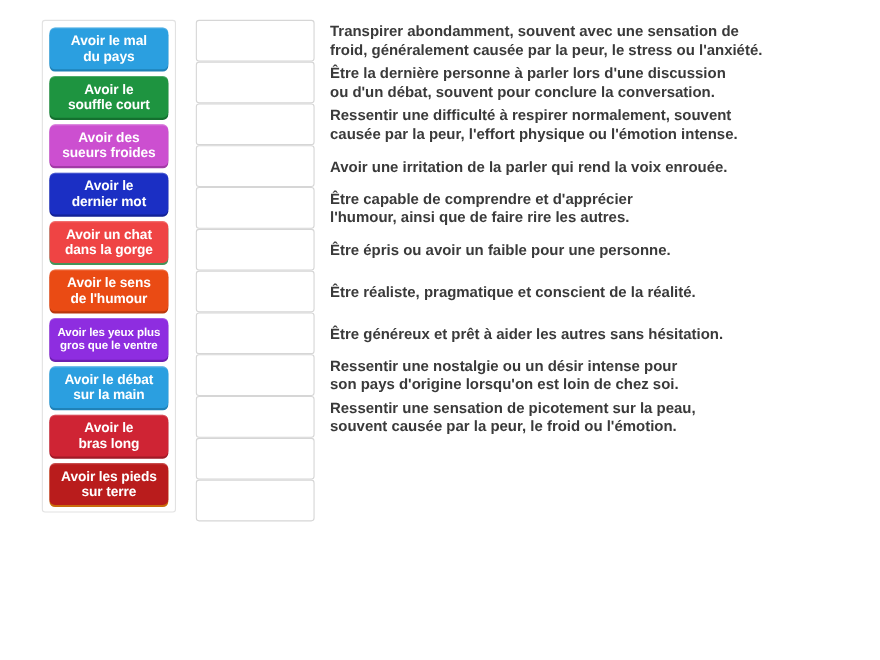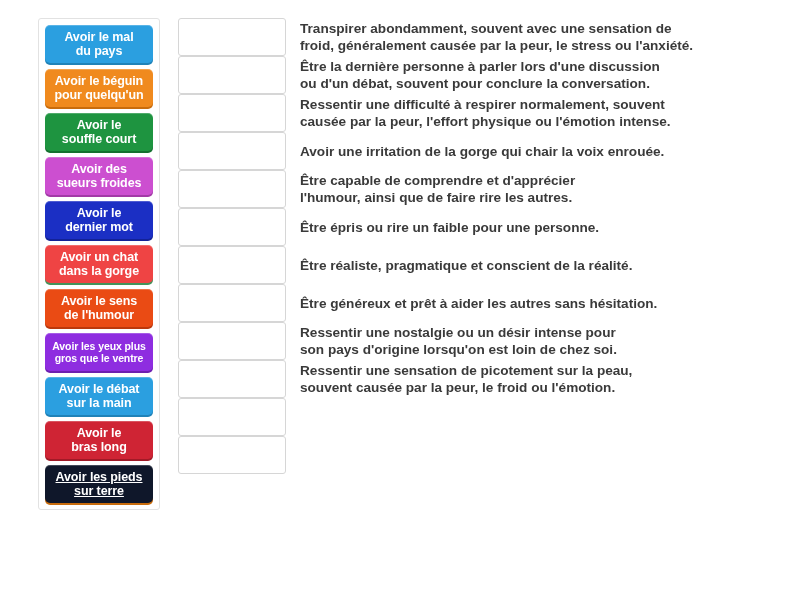--- a/index.html
+++ b/index.html
@@ -91,39 +91,37 @@
   }
 </style>
 </head>
 <body>
 
 <div id="activity">
 
   <div id="tile-tray">
       <div class="tile" style="background: rgb(43, 159, 224); box-shadow: rgb(31, 130, 184) 0px 2px 0px, rgba(255, 255, 255, 0.22) 0px 1px 0px inset;">Avoir le mal
 du pays</div>
-      <div class="tile" style="background: rgb(240, 138, 30); box-shadow: rgb(201, 108, 12) 0px 2px 0px, rgba(255, 255, 255, 0.22) 0px 1px 0px inset;">Avoir le béguin
-pour quelqu'un</div>
       <div class="tile" style="background: rgb(30, 148, 64); box-shadow: rgb(20, 112, 47) 0px 2px 0px, rgba(255, 255, 255, 0.22) 0px 1px 0px inset;">Avoir le
 souffle court</div>
       <div class="tile" style="background: rgb(204, 79, 208); box-shadow: rgb(162, 58, 166) 0px 2px 0px, rgba(255, 255, 255, 0.22) 0px 1px 0px inset;">Avoir des
 sueurs froides</div>
       <div class="tile" style="background: rgb(27, 47, 196); box-shadow: rgb(19, 34, 151) 0px 2px 0px, rgba(255, 255, 255, 0.22) 0px 1px 0px inset;">Avoir le
 dernier mot</div>
       <div class="tile" style="background: #ef4444; box-shadow: rgb(68, 146, 90) 0px 2px 0px, rgba(255, 255, 255, 0.22) 0px 1px 0px inset;">Avoir un chat
 dans la gorge</div>
       <div class="tile" style="background: rgb(234, 75, 20); box-shadow: rgb(187, 56, 12) 0px 2px 0px, rgba(255, 255, 255, 0.22) 0px 1px 0px inset; text-align: center;">Avoir le sens
 de l'humour</div>
       <div class="tile small" style="background: rgb(142, 45, 224); box-shadow: rgb(109, 31, 176) 0px 2px 0px, rgba(255, 255, 255, 0.22) 0px 1px 0px inset;">Avoir les yeux plus
 gros que le ventre</div>
       <div class="tile" style="background: rgb(43, 159, 224); box-shadow: rgb(31, 130, 184) 0px 2px 0px, rgba(255, 255, 255, 0.22) 0px 1px 0px inset;">Avoir le débat
 sur la main</div>
       <div class="tile" style="background: rgb(207, 36, 52); box-shadow: rgb(161, 26, 39) 0px 2px 0px, rgba(255, 255, 255, 0.22) 0px 1px 0px inset;">Avoir le
 bras long</div>
-      <div class="tile" style="background: #0f172a; box-shadow: rgb(201, 108, 12) 0px 2px 0px, rgba(255, 255, 255, 0.22) 0px 1px 0px inset; text-decoration: underline;">Avoir les pieds
+      <div class="tile" style="background: #b91c1c; box-shadow: rgb(201, 108, 12) 0px 2px 0px, rgba(255, 255, 255, 0.22) 0px 1px 0px inset;">Avoir les pieds
 sur terre</div>
     </div>
 
   <div id="dropzone-column">
       <div style="height: 38px; display: flex; align-items: center;">
         <div class="dropzone" style="width: 100%;"></div>
       </div>
       <div style="height: 38px; display: flex; align-items: center;">
         <div class="dropzone" style="width: 100%;"></div>
       </div>
@@ -166,28 +164,28 @@
       </div>
       <div class="definition-row">
         <div class="definition-text">Être la dernière personne à parler lors d'une discussion
 ou d'un débat, souvent pour conclure la conversation.</div>
       </div>
       <div class="definition-row">
         <div class="definition-text">Ressentir une difficulté à respirer normalement, souvent
 causée par la peur, l'effort physique ou l'émotion intense.</div>
       </div>
       <div class="definition-row">
-        <div class="definition-text">Avoir une irritation de la gorge qui chair la voix enrouée.</div>
+        <div class="definition-text">Avoir une irritation de la parler qui rend la voix enrouée.</div>
       </div>
       <div class="definition-row">
         <div class="definition-text">Être capable de comprendre et d'apprécier
 l'humour, ainsi que de faire rire les autres.</div>
       </div>
       <div class="definition-row">
-        <div class="definition-text">Être épris ou rire un faible pour une personne.</div>
+        <div class="definition-text">Être épris ou avoir un faible pour une personne.</div>
       </div>
       <div class="definition-row">
         <div class="definition-text">Être réaliste, pragmatique et conscient de la réalité.</div>
       </div>
       <div class="definition-row">
         <div class="definition-text">Être généreux et prêt à aider les autres sans hésitation.</div>
       </div>
       <div class="definition-row">
         <div class="definition-text">Ressentir une nostalgie ou un désir intense pour
 son pays d'origine lorsqu'on est loin de chez soi.</div>

